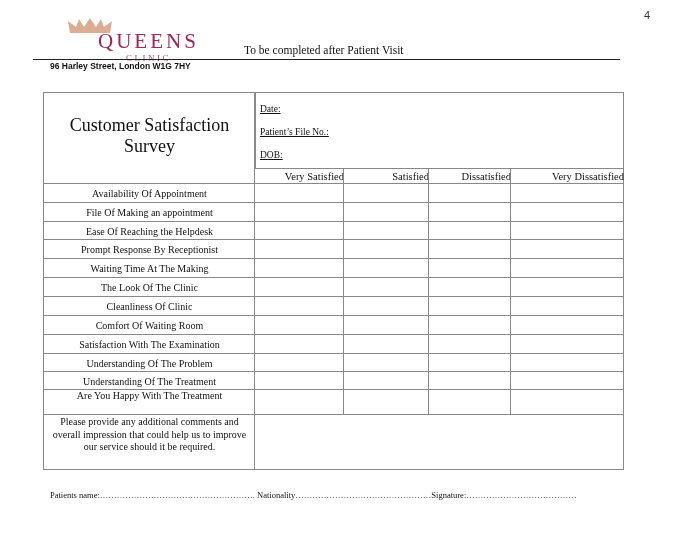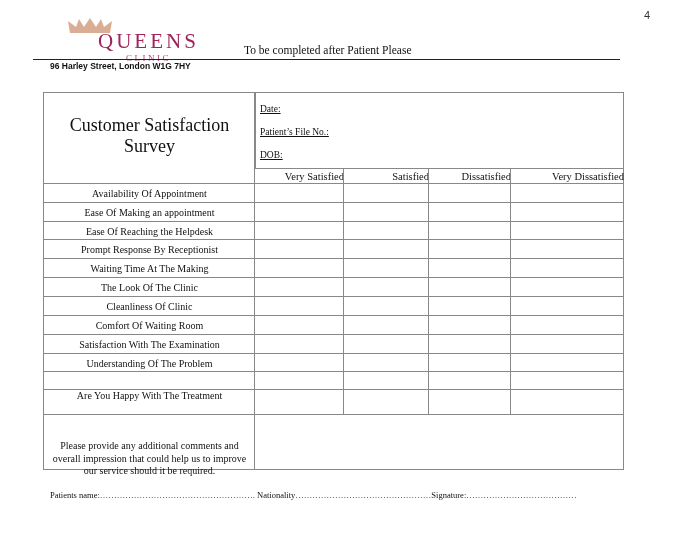--- a/index.html
+++ b/index.html
@@ -22,39 +22,39 @@
   .info-cell { position: absolute; left: 211px; top: 0; right: 0; height: 76px; border-left: 1px solid #888; border-bottom: 1px solid #888; padding: 11px 0 0 4px; font-size: 9.5px; }
   .info-cell div { height: 23px; text-decoration: underline; }
 
   .vline { position: absolute; width: 0; border-left: 1px solid #888; }
   .hline { position: absolute; height: 0; border-top: 1px solid #888; }
 
   .rating-head { position: absolute; top: 76px; height: 15px; font-size: 10.5px; text-align: right; line-height: 15px; }
   .row-label { position: absolute; left: 0; width: 211px; text-align: center; font-size: 10px; }
   .cell { position: absolute; }
 
-  .comments-label { position: absolute; left: 0; top: 321px; width: 211px; text-align: center; font-size: 10px; line-height: 12.5px; padding: 2px 6px; margin-top: 24px; }
+  .comments-label { position: absolute; left: 0; top: 321px; width: 211px; text-align: center; font-size: 10px; line-height: 12.5px; padding: 2px 6px; }
   .comments-input { position: absolute; left: 212px; top: 322px; right: 0; bottom: 0; }
 
   .footer { position: absolute; left: 50px; top: 490px; font-size: 8.5px; white-space: nowrap; }
 </style>
 </head>
 <body>
 
 <div class="page-number">4</div>
 
 <div class="logo">
   <svg class="crown" width="44" height="16" viewBox="0 0 44 16">
     <path d="M2 15 L0 3 L8 9 L11 1 L16 9 L22 0 L28 9 L33 1 L36 9 L44 3 L42 15 Z" fill="#d6a48a" opacity="0.9"></path>
   </svg>
   <span class="queens">QUEENS</span>
   <span class="clinic">CLINIC</span>
 </div>
 
-<div class="subtitle">To be completed after Patient Please</div>
+<div class="subtitle">To be completed after Patient Visit</div>
 <div class="header-rule"></div>
 <div class="address">96 Harley Street, London W1G 7HY</div>
 
 <div class="survey">
   <div class="title-cell">
     <div>
       <div>Customer Satisfaction</div>
       <div>Survey</div>
     </div>
   </div>
@@ -83,29 +83,30 @@
   <div class="hline" style="left:0;right:0;top:184px;"></div>
   <div class="hline" style="left:0;right:0;top:203px;"></div>
   <div class="hline" style="left:0;right:0;top:222px;"></div>
   <div class="hline" style="left:0;right:0;top:241px;"></div>
   <div class="hline" style="left:0;right:0;top:260px;"></div>
   <div class="hline" style="left:0;right:0;top:278px;"></div>
   <div class="hline" style="left:0;right:0;top:296px;"></div>
   <div class="hline" style="left:0;right:0;top:321px;"></div>
 
   <div class="row-label" style="top:95px;">Availability Of Appointment</div>
-  <div class="row-label" style="top:114px;">Ease Of Making an appointment</div>
+  <div class="row-label" style="top:114px;">File Of Making an appointment</div>
   <div class="row-label" style="top:133px;">Ease Of Reaching the Helpdesk</div>
   <div class="row-label" style="top:151px;">Prompt Response By Receptionist</div>
   <div class="row-label" style="top:170px;">Waiting Time At The Making</div>
   <div class="row-label" style="top:189px;">The Look Of The Clinic</div>
   <div class="row-label" style="top:208px;">Cleanliness Of  Clinic</div>
   <div class="row-label" style="top:227px;text-align:center;">Comfort Of Waiting Room</div>
   <div class="row-label" style="top:246px;">Satisfaction With The Examination</div>
   <div class="row-label" style="top:265px;">Understanding Of The Problem</div>
+  <div class="row-label" style="top:283px;">Understanding Of The Treatment</div>
   <div class="row-label" style="top:297px;">Are You Happy With The Treatment</div>
 
   <div class="cell" style="left:211px;top:91px;width:88px;height:230px;"></div>
   <div class="cell" style="left:300px;top:91px;width:84px;height:230px;"></div>
   <div class="cell" style="left:385px;top:91px;width:81px;height:230px;"></div>
   <div class="cell" style="left:467px;top:91px;width:113px;height:230px;"></div>
 
   <div class="comments-label">Please provide any additional comments and overall impression that could help us to improve our service should it be required.</div>
   <div class="comments-input"></div>
 </div>

